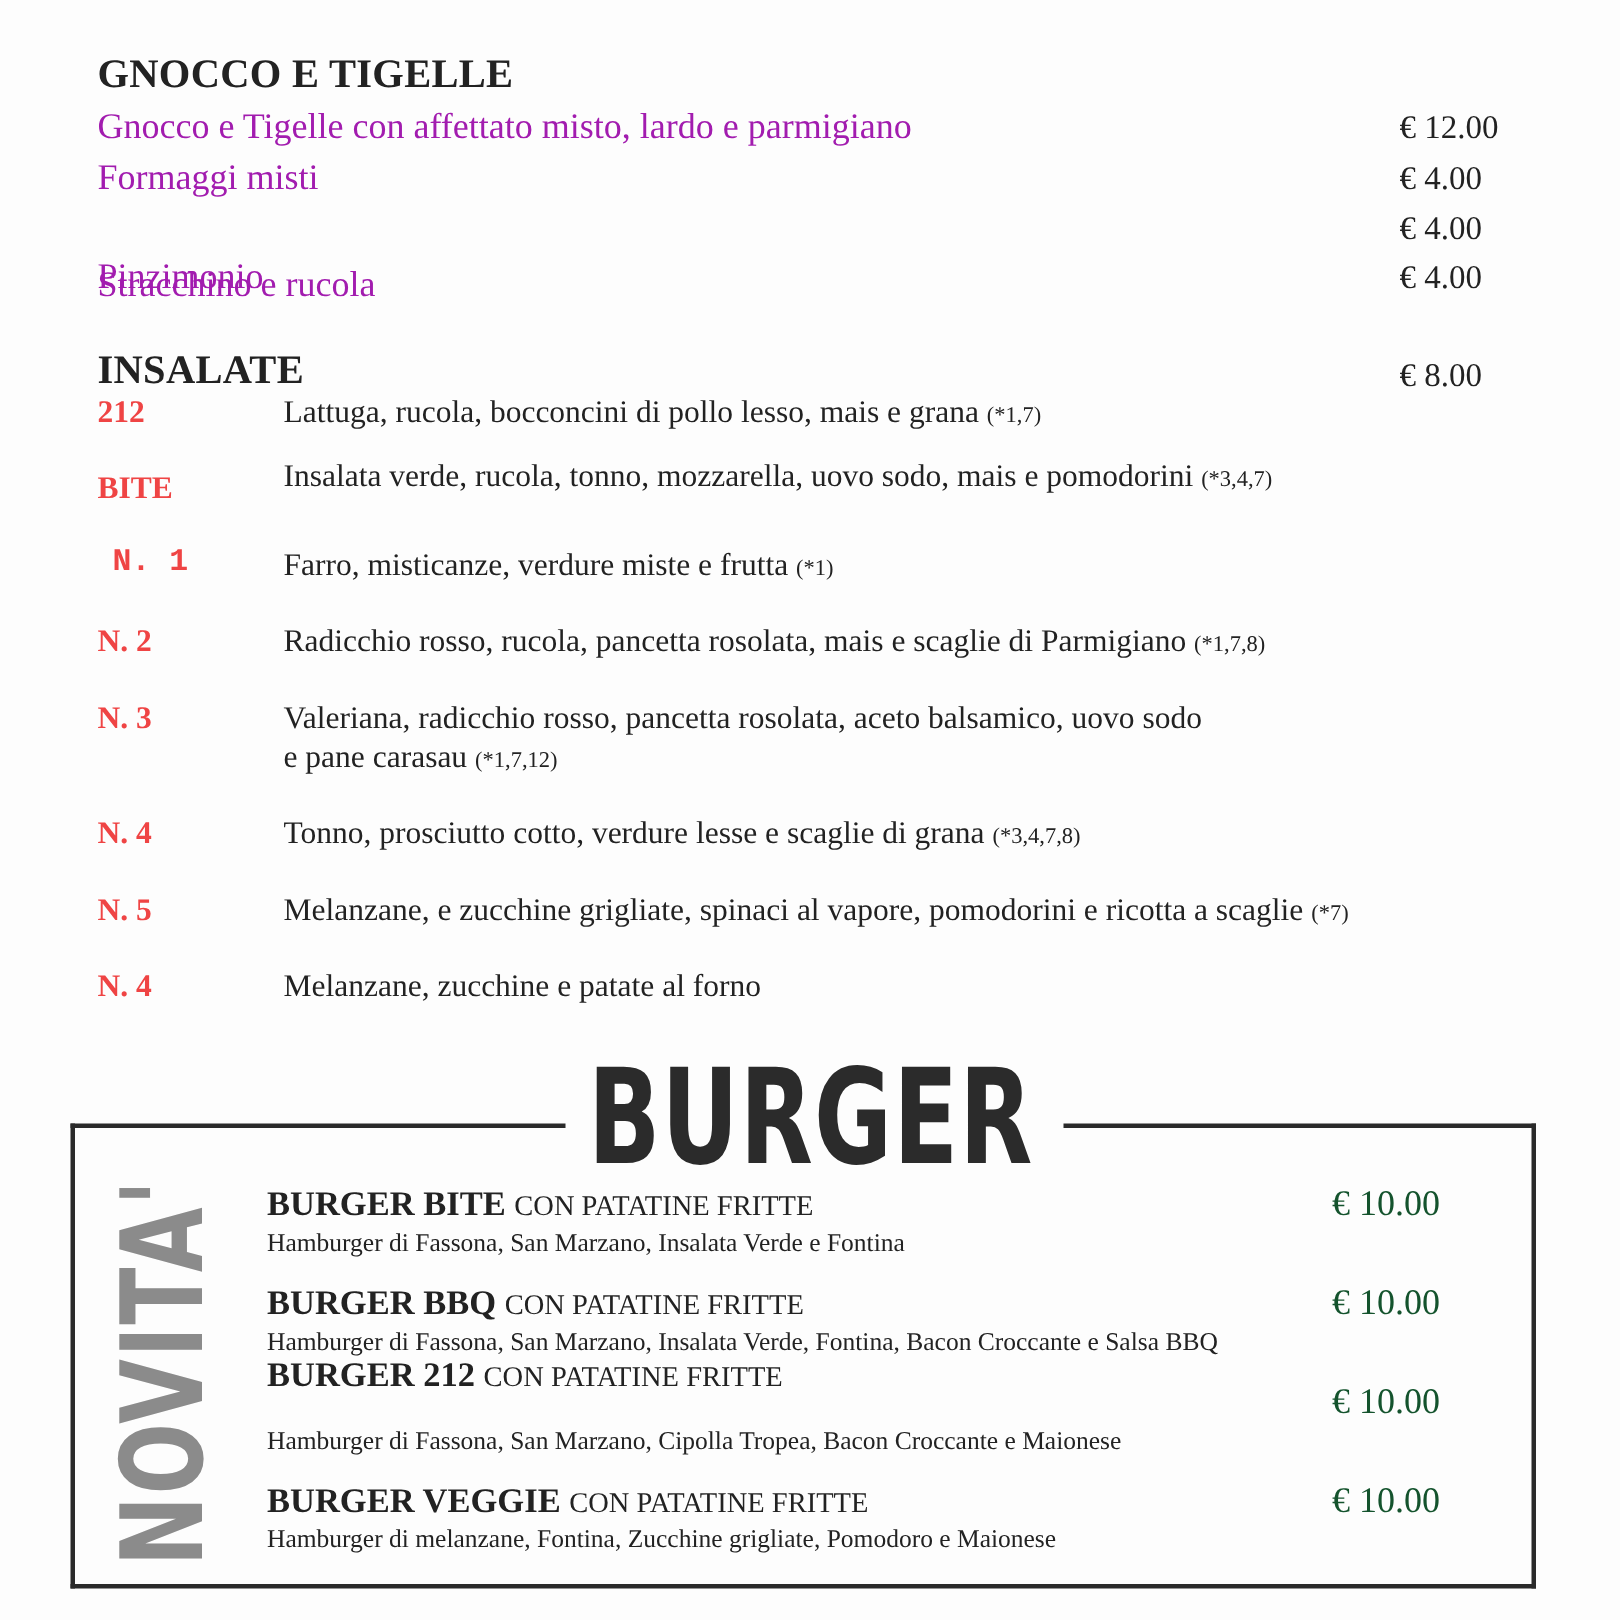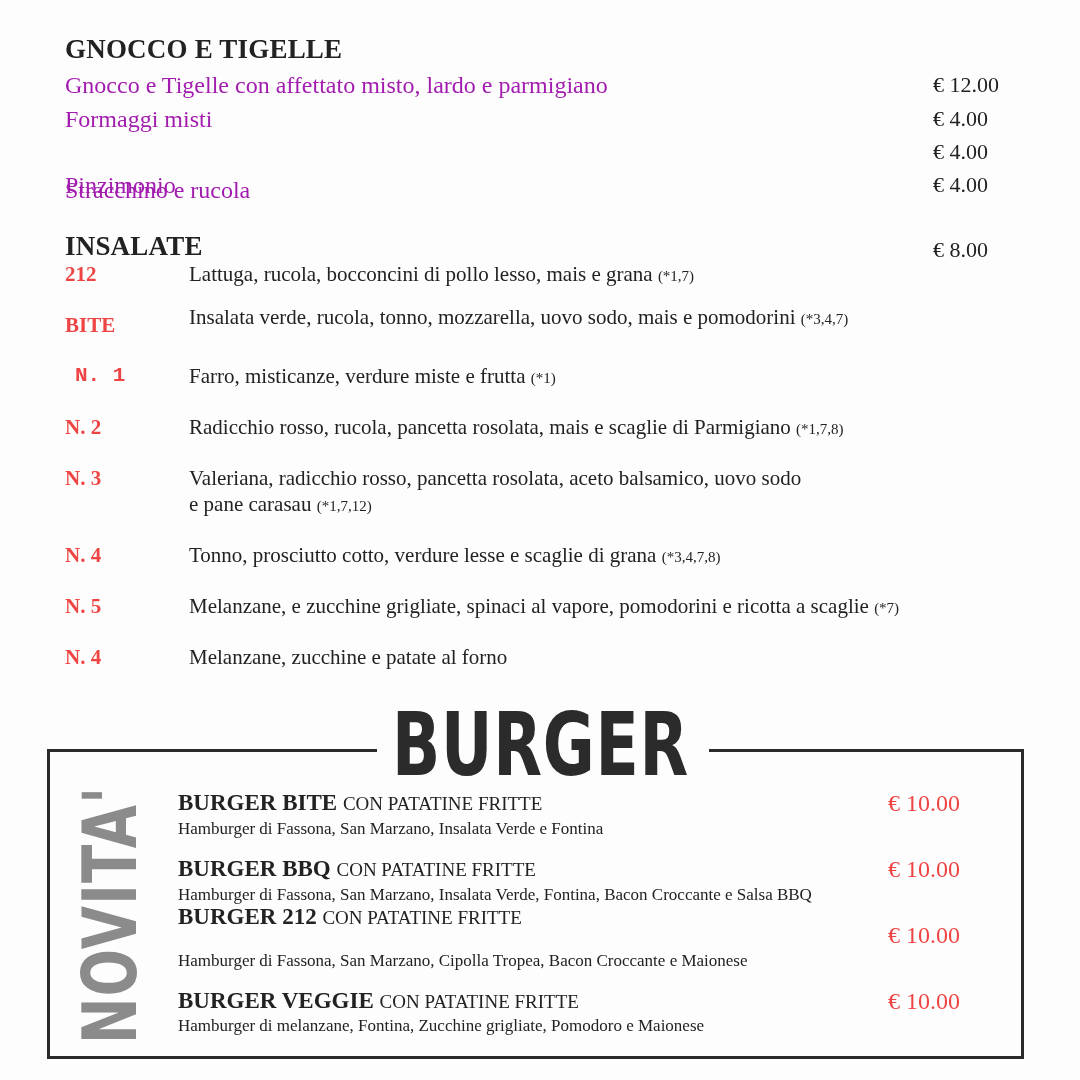--- a/index.html
+++ b/index.html
@@ -41,21 +41,21 @@
     .novita span {
       position: absolute; left: 50%; top: 50%;
       transform: translate(-50%, -50%) rotate(-90deg) scaleY(1.35);
       font-family: "DejaVu Sans", "Liberation Sans", sans-serif; font-weight: bold;
       font-size: 56px; color: #8b8b8b; letter-spacing: 1px;
     }
 
     .b-title { font-weight: bold; font-size: 23px; color: #222; font-family: Liberation Serif, serif; }
     .b-sub { font-size: 19px; font-weight: normal; color: #222; }
     .b-desc { font-size: 17px; color: #222; }
-    .b-price { font-size: 24px; color: #ef4444; font-family: Liberation Serif, serif; }
+    .b-price { font-size: 24px; color: #14532d; font-family: Liberation Serif, serif; }
   </style>
 </head>
 <body>
 
 <div class="abs section-title" style="left:65px; top:34px;">GNOCCO E TIGELLE</div>
 
 <div class="abs g-row" style="left:65px; top:72px;">Gnocco e Tigelle con affettato misto, lardo e parmigiano</div>
 <div class="abs price" style="left:933px; top:72px;">€ 12.00</div>
 
 <div class="abs g-row" style="left:65px; top:106px;">Formaggi misti</div>

